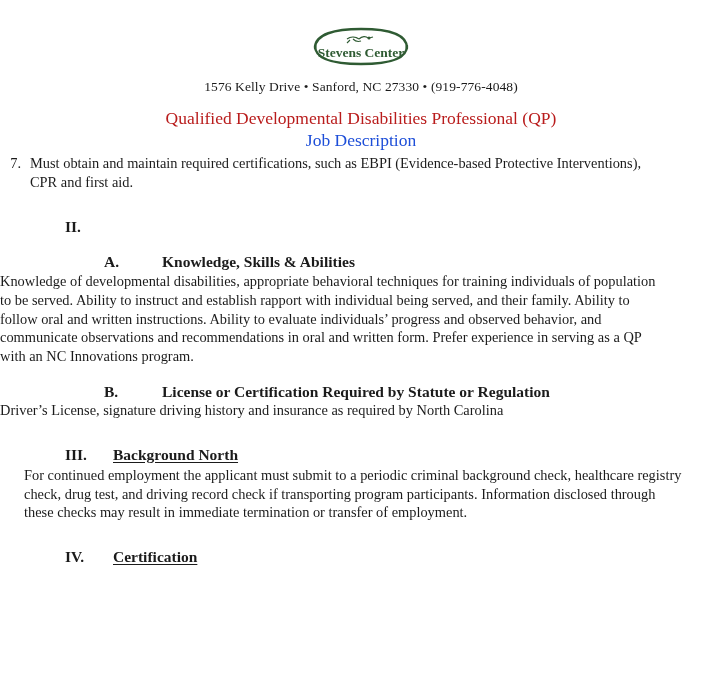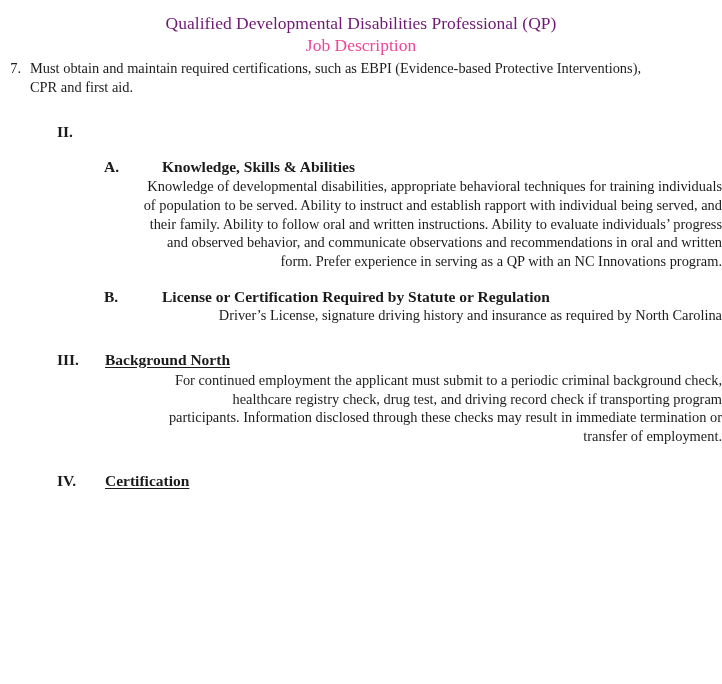--- a/index.html
+++ b/index.html
@@ -42,27 +42,27 @@
     letter-spacing: 0.1px;
     color: #1b1b1b;
   }
 
   
   .doc-title {
     text-align: center;
     font-size: 17.5px;
     margin-top: 12px;
     line-height: 1.28;
-    color: #701a75;
+    color: #b91c1c;
   }
   .doc-subtitle {
     text-align: center;
     font-size: 17.5px;
     line-height: 1.28;
-    color: #ec4899;
+    color: #1d4ed8;
   }
 
   
   .numbered-item {
     display: flex;
     margin-top: 2px;
     font-size: 14.4px;
     line-height: 1.33;
   }
   .numbered-item .num {
@@ -77,20 +77,21 @@
     max-width: 614px;
   }
 
   
   .section {
     margin-top: 26px;
   }
   .section-head {
     display: flex;
     align-items: center;
+    margin-left: 8px;
   }
   .section-head .roman {
     width: 48px;
     flex: 0 0 48px;
     padding-left: 57px;
     box-sizing: content-box;
     font-weight: bold;
     font-size: 15.5px;
   }
   .section-head .roman-inner { display: inline-block; }
@@ -114,38 +115,60 @@
   }
   .subsection-head .letter {
     width: 40px;
     flex: 0 0 40px;
   }
   .subsection-head .sub-title { flex: 1 1 auto; margin-left: 18px; }
 
   .body-text {
     font-size: 14.4px;
     line-height: 1.305;
-    padding-left: 143px;
     max-width: 660px;
     margin-top: 1px;
-    text-align: right;
   }
   .body-text.tight { margin-top: 0px; }
   .body-text p { margin: 0; }
 
   .section-body {
     margin-top: 2px;
     margin-left: 24px;
   }
 </style>
 </head>
 <body>
 
 <div class="page">
 
+  <div class="letterhead">
+
+    <div class="logo-wrap">
+      <svg class="logo-svg" width="104" height="40" viewBox="0 0 104 40">
+
+        <path d="M6,22 C6,8 26,3 52,3 C78,3 98,8 98,22" fill="none" stroke="#2f5b33" stroke-width="2.4" stroke-linecap="round"></path>
+
+        <path d="M6,20 C6,34 26,38 52,38 C78,38 98,34 98,20" fill="none" stroke="#2f5b33" stroke-width="2.4" stroke-linecap="round"></path>
+
+        <g stroke="#2f5b33" fill="none" stroke-width="1.1">
+          <path d="M38,13 C42,10 47,11 50,13"></path>
+          <path d="M50,13 C53,10 57,10 59,12"></path>
+          <path d="M44,13 C46,15 49,16 52,15"></path>
+          <circle cx="60" cy="12" r="1.5" fill="#2f5b33" stroke="none"></circle>
+          <path d="M60,12 L64,11"></path>
+          <path d="M41,14 L38,17"></path>
+        </g>
+
+        <text x="52" y="31" text-anchor="middle" font-family="Liberation Serif, serif" font-size="13.5" font-weight="bold" fill="#2f5b33">Stevens Center</text>
+      </svg>
+    </div>
+
+    <div class="address-line">1576 Kelly Drive • Sanford, NC 27330 • (919-776-4048)</div>
+  </div>
 
   <div class="doc-title">Qualified Developmental Disabilities Professional (QP)</div>
   <div class="doc-subtitle">Job Description</div>
 
   <div class="numbered-item">
     <div class="num">7.</div>
     <div class="txt">Must obtain and maintain required certifications, such as EBPI (Evidence-based Protective Interventions), CPR and first aid.</div>
   </div>
 
   <div class="section">

